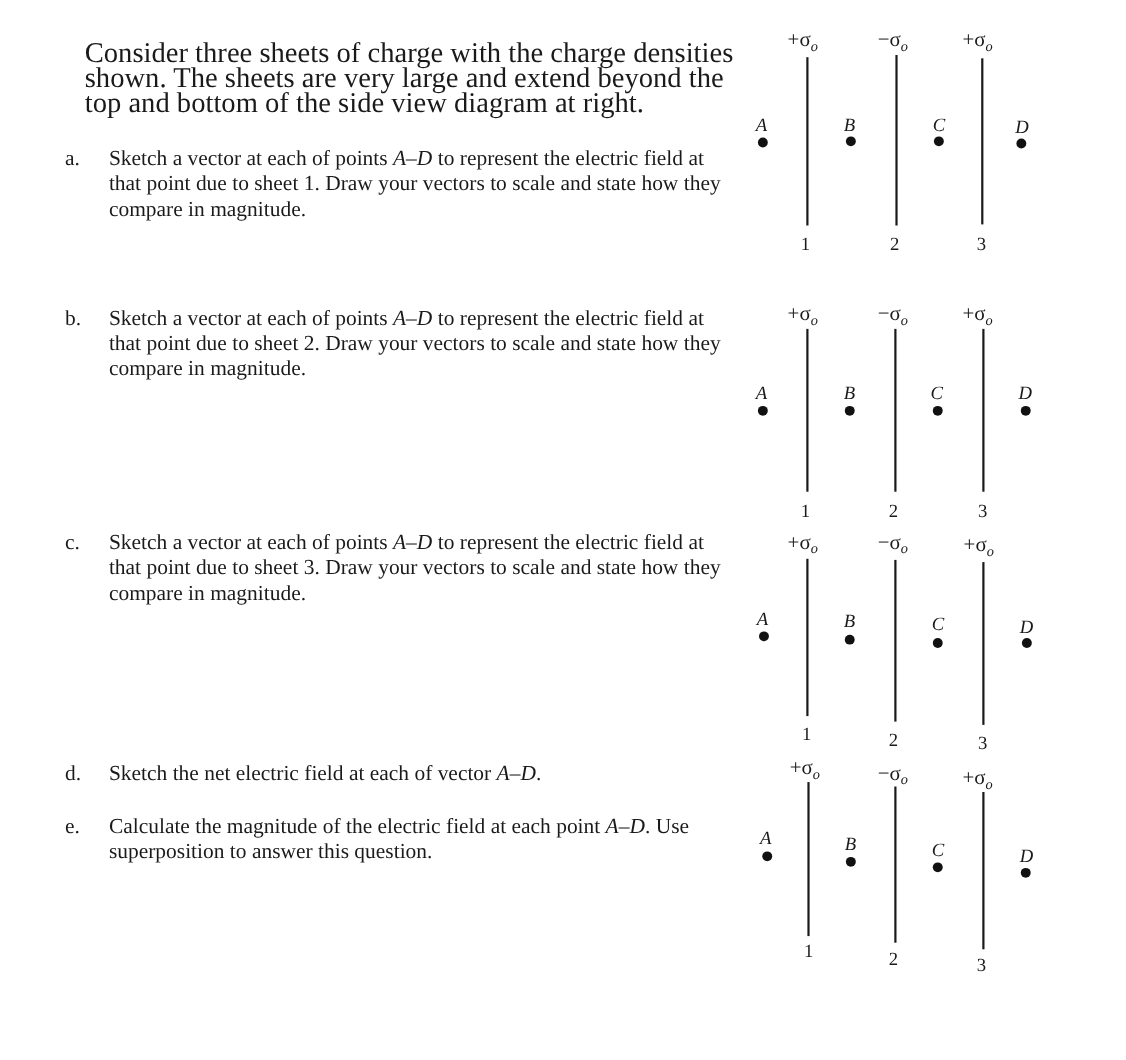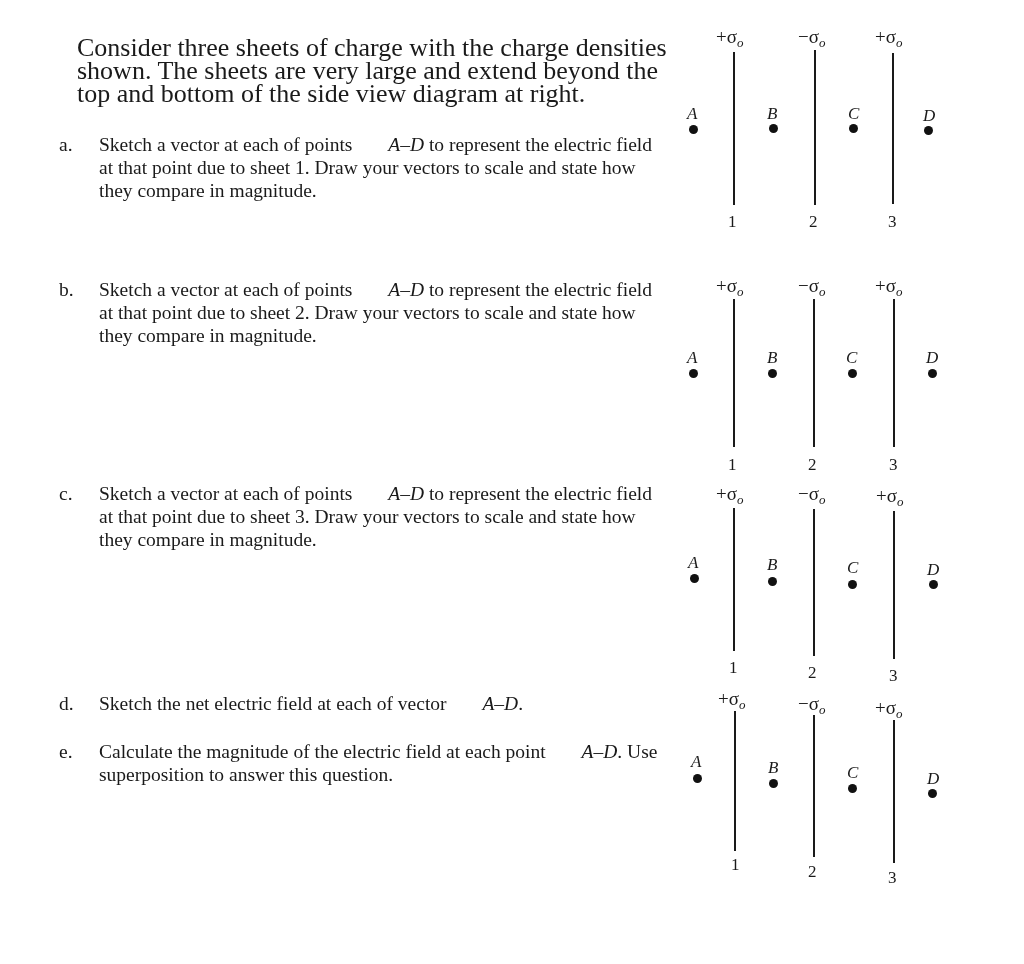--- a/index.html
+++ b/index.html
@@ -2,21 +2,21 @@
 <html><head>
 <meta charset="utf-8">
 <style>
   html, body { margin:0; padding:0; background:#ffffff; }
   body { width:1024px; height:964px; position:relative; overflow:hidden;
          font-family:"Liberation Serif","DejaVu Serif",serif; color:#1a1a1a; }
   .intro { position:absolute; left:59px; top:36px; width:600px; font-size:26px; line-height:23px;margin-left:18px; }
   .q { position:absolute; left:59px; width:600px; font-size:19.5px; line-height:23px; }
   .q .letter { position:absolute; left:0; top:0; }
   .q .body { position:absolute; left:40px; top:0; width:560px; }
-  .q .body i { font-style:italic;margin-left:31px; }
+  .q .body i { font-style:italic; }
   .diagram { position:absolute; width:290px; height:220px; }
   .sheet-line { position:absolute; width:2px; background:#1a1a1a; }
   .charge { position:absolute; font-size:19px; white-space:nowrap; }
   .charge sub { font-size:13px; font-style:italic; vertical-align:-4px; }
   .charge .sig { font-style:normal; }
   .sheet-num { position:absolute; font-size:17px; }
   .pt-label { position:absolute; font-size:17px; font-style:italic; }
   .pt-dot { position:absolute; width:9px; height:9px; border-radius:50%; background:#111; }
 </style>
 </head>

